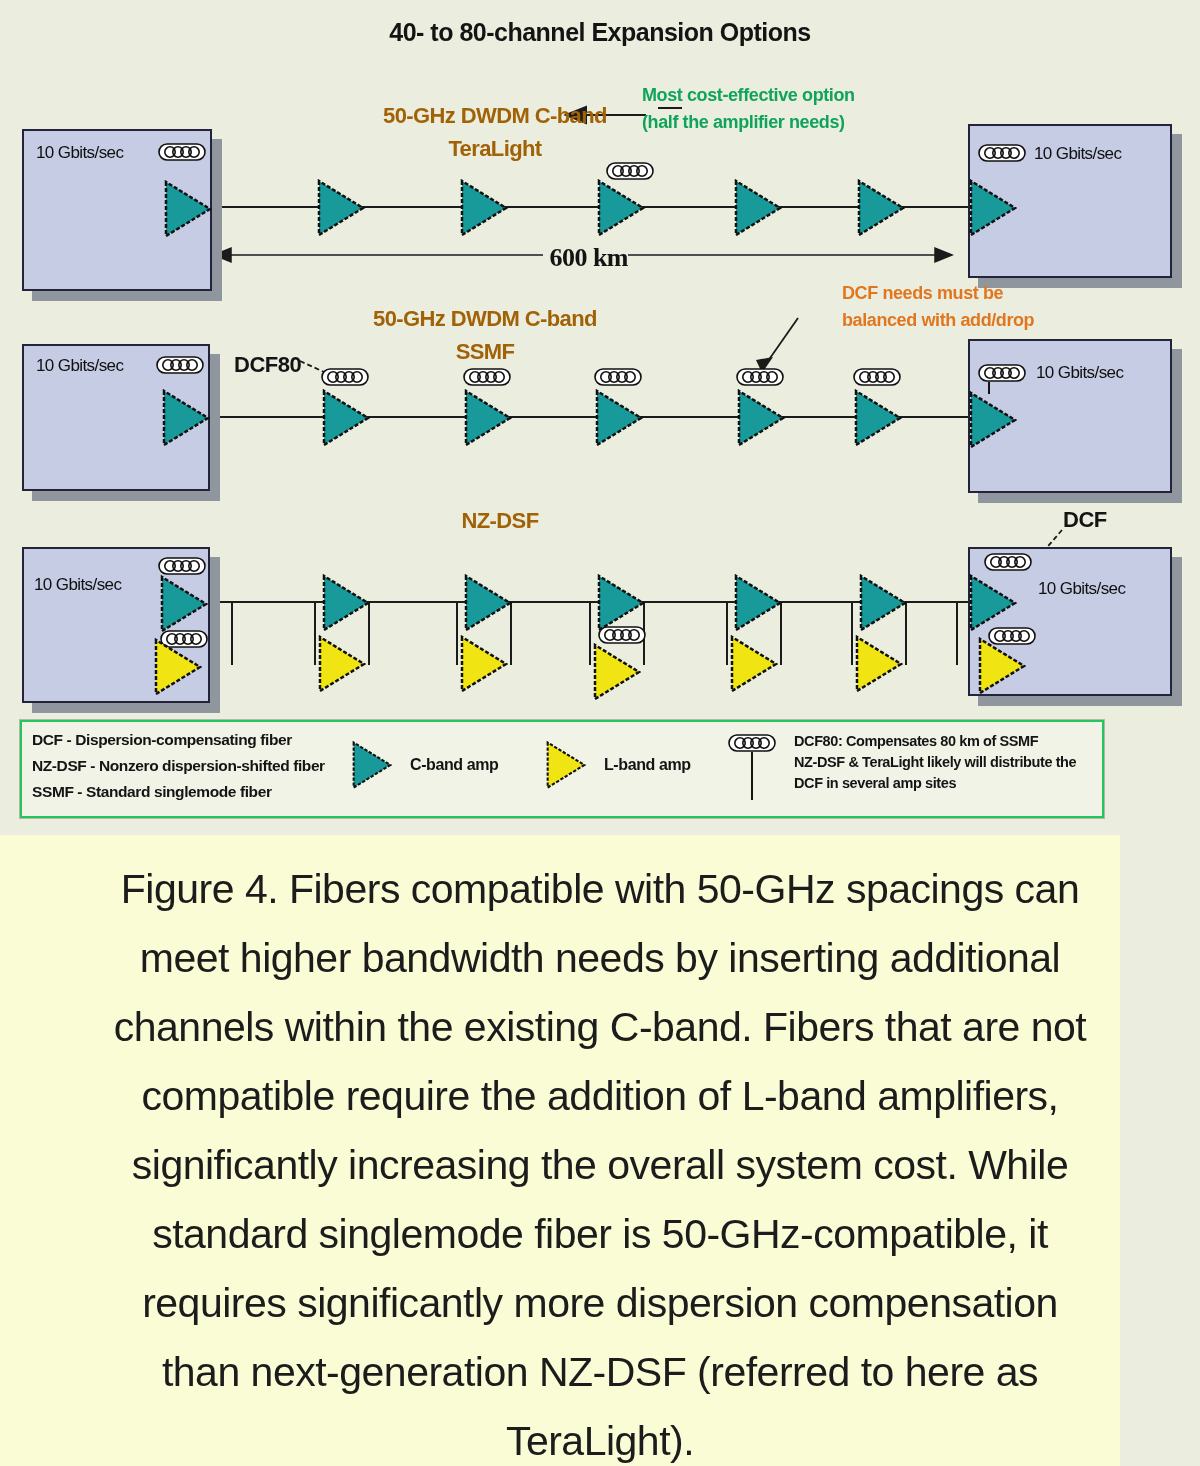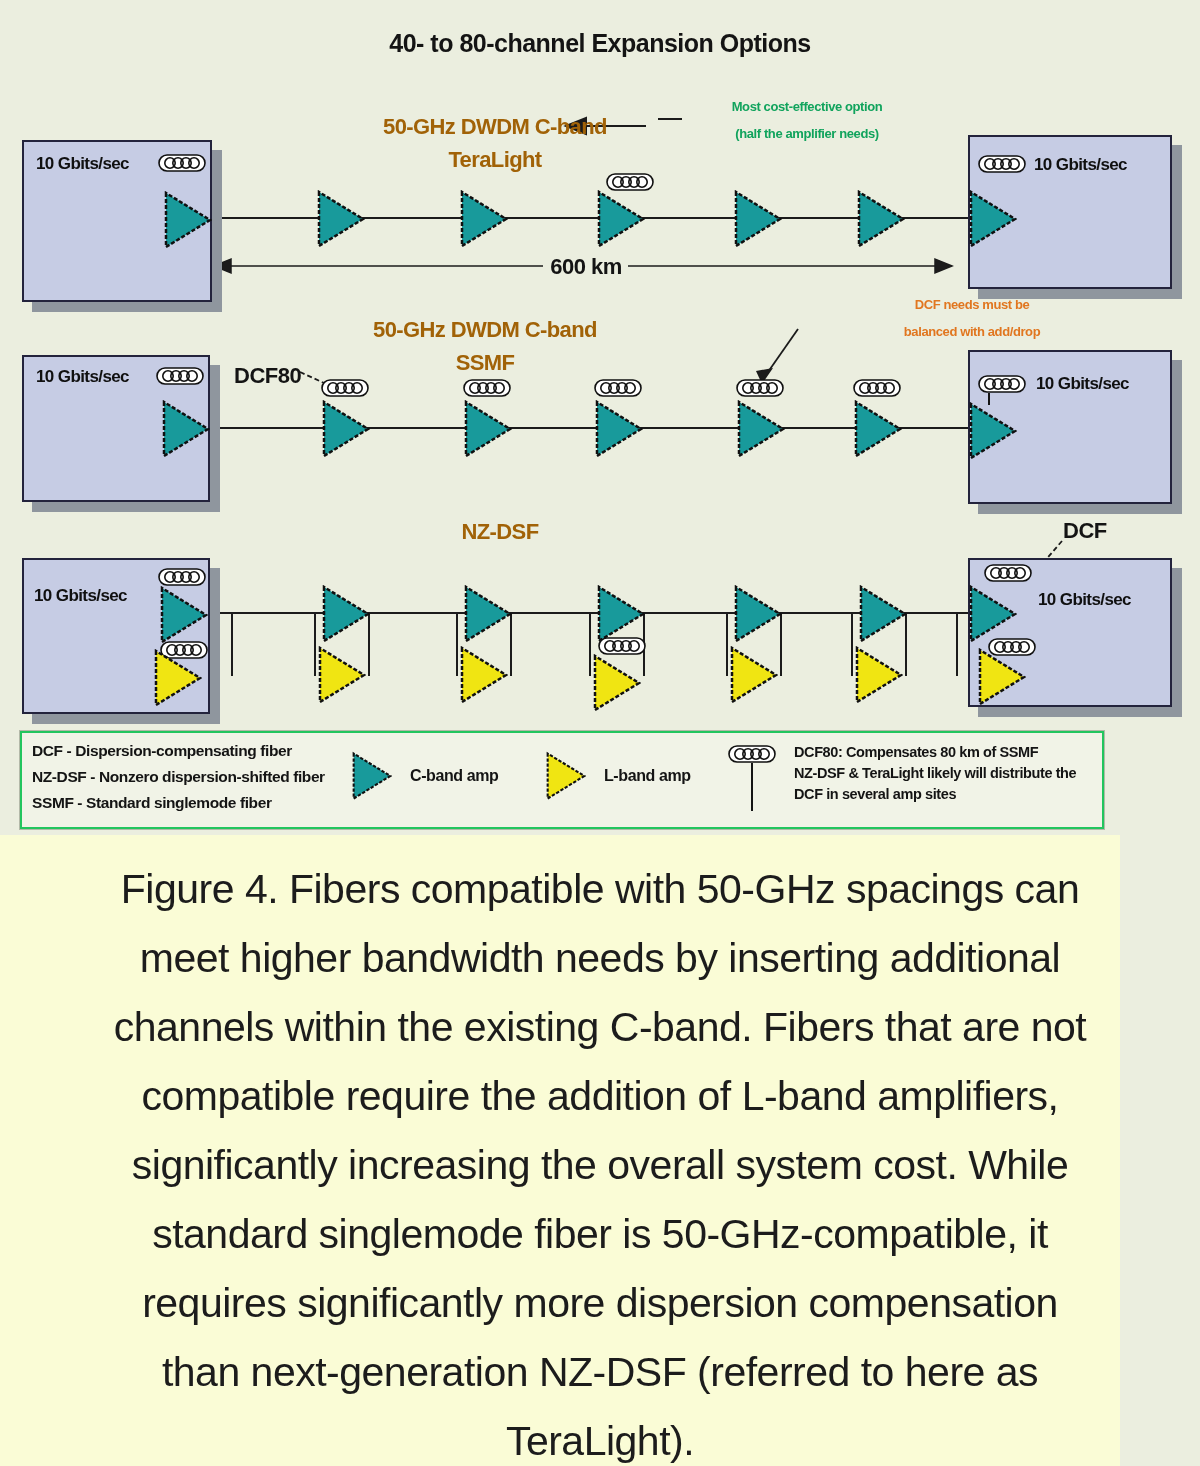--- a/index.html
+++ b/index.html
@@ -1,35 +1,35 @@
 <!DOCTYPE html>
 <html><head>
 <meta charset="utf-8">
 <style>
   html,body{margin:0;padding:0;}
   #page{position:relative;width:1200px;height:1466px;background:#ebeedf;overflow:hidden;
         font-family:"Liberation Sans",sans-serif;}
   .abs{position:absolute;}
   .pre{white-space:pre-line;}
   
-  #figure-panel{position:absolute;left:0;top:13px;width:1200px;height:990px;background:#ebeedf;}
+  #figure-panel{position:absolute;left:0;top:2px;width:1200px;height:990px;background:#ebeedf;}
   .fig-title{left:0;top:16px;width:1200px;text-align:center;font-weight:bold;font-size:25px;
              letter-spacing:-0.5px;color:#141414;}
   .blue-label{color:#a16207;font-weight:bold;font-size:22px;line-height:33px;text-align:center;
               letter-spacing:-0.6px;}
-  .note{font-weight:bold;font-size:13px;line-height:27px;letter-spacing:-0.4px;text-align:center;}
+  .note{font-weight:bold;font-size:18px;line-height:27px;letter-spacing:-0.4px;}
   .note-green{color:#10a35c;}
   .note-orange{color:#e1761f;margin-left:40px;}
   .small-label{font-weight:bold;font-size:22px;letter-spacing:-0.5px;color:#141414;}
   .node-box{position:absolute;background:#c6cce4;border:2px solid #23233c;
             box-shadow:10px 10px 0 #8f969e;}
-  .node-label{position:absolute;font-weight:bold;font-size:17px;letter-spacing:-0.6px;color:#101010;}
+  .node-label{position:absolute;font-weight:normal;font-size:17px;letter-spacing:-0.6px;color:#101010;}
   .amp,.coil{position:absolute;}
-  .distance-label{font-weight:bold;font-size:22px;letter-spacing:-0.5px;color:#141414;
-                  background:#ebeedf;text-align:center;}
+  .distance-label{font-weight:bold;font-size:26px;letter-spacing:-0.5px;color:#141414;
+                  background:#ebeedf;text-align:right;font-family:Liberation Serif, serif;}
   
   #legend-box{position:absolute;left:20px;top:718px;width:1080px;height:94px;background:#f1f3e7;
               border:2px solid #22c55e;box-shadow:0 0 0 1px #b3b8a8;}
   .legend-text{position:absolute;font-weight:bold;color:#141414;letter-spacing:-0.4px;}
   .legend-abbrev{left:10px;top:5px;font-size:15.5px;line-height:26px;}
   .legend-amp-label{font-size:16px;}
   .legend-note{left:772px;top:9px;font-size:14.5px;line-height:21px;}
   .legend-vline{position:absolute;left:729px;top:30px;height:48px;border-left:2px solid #141414;}
   
   #caption-panel{position:absolute;left:0;top:835px;width:1120px;height:631px;background:#fafcd6;}

